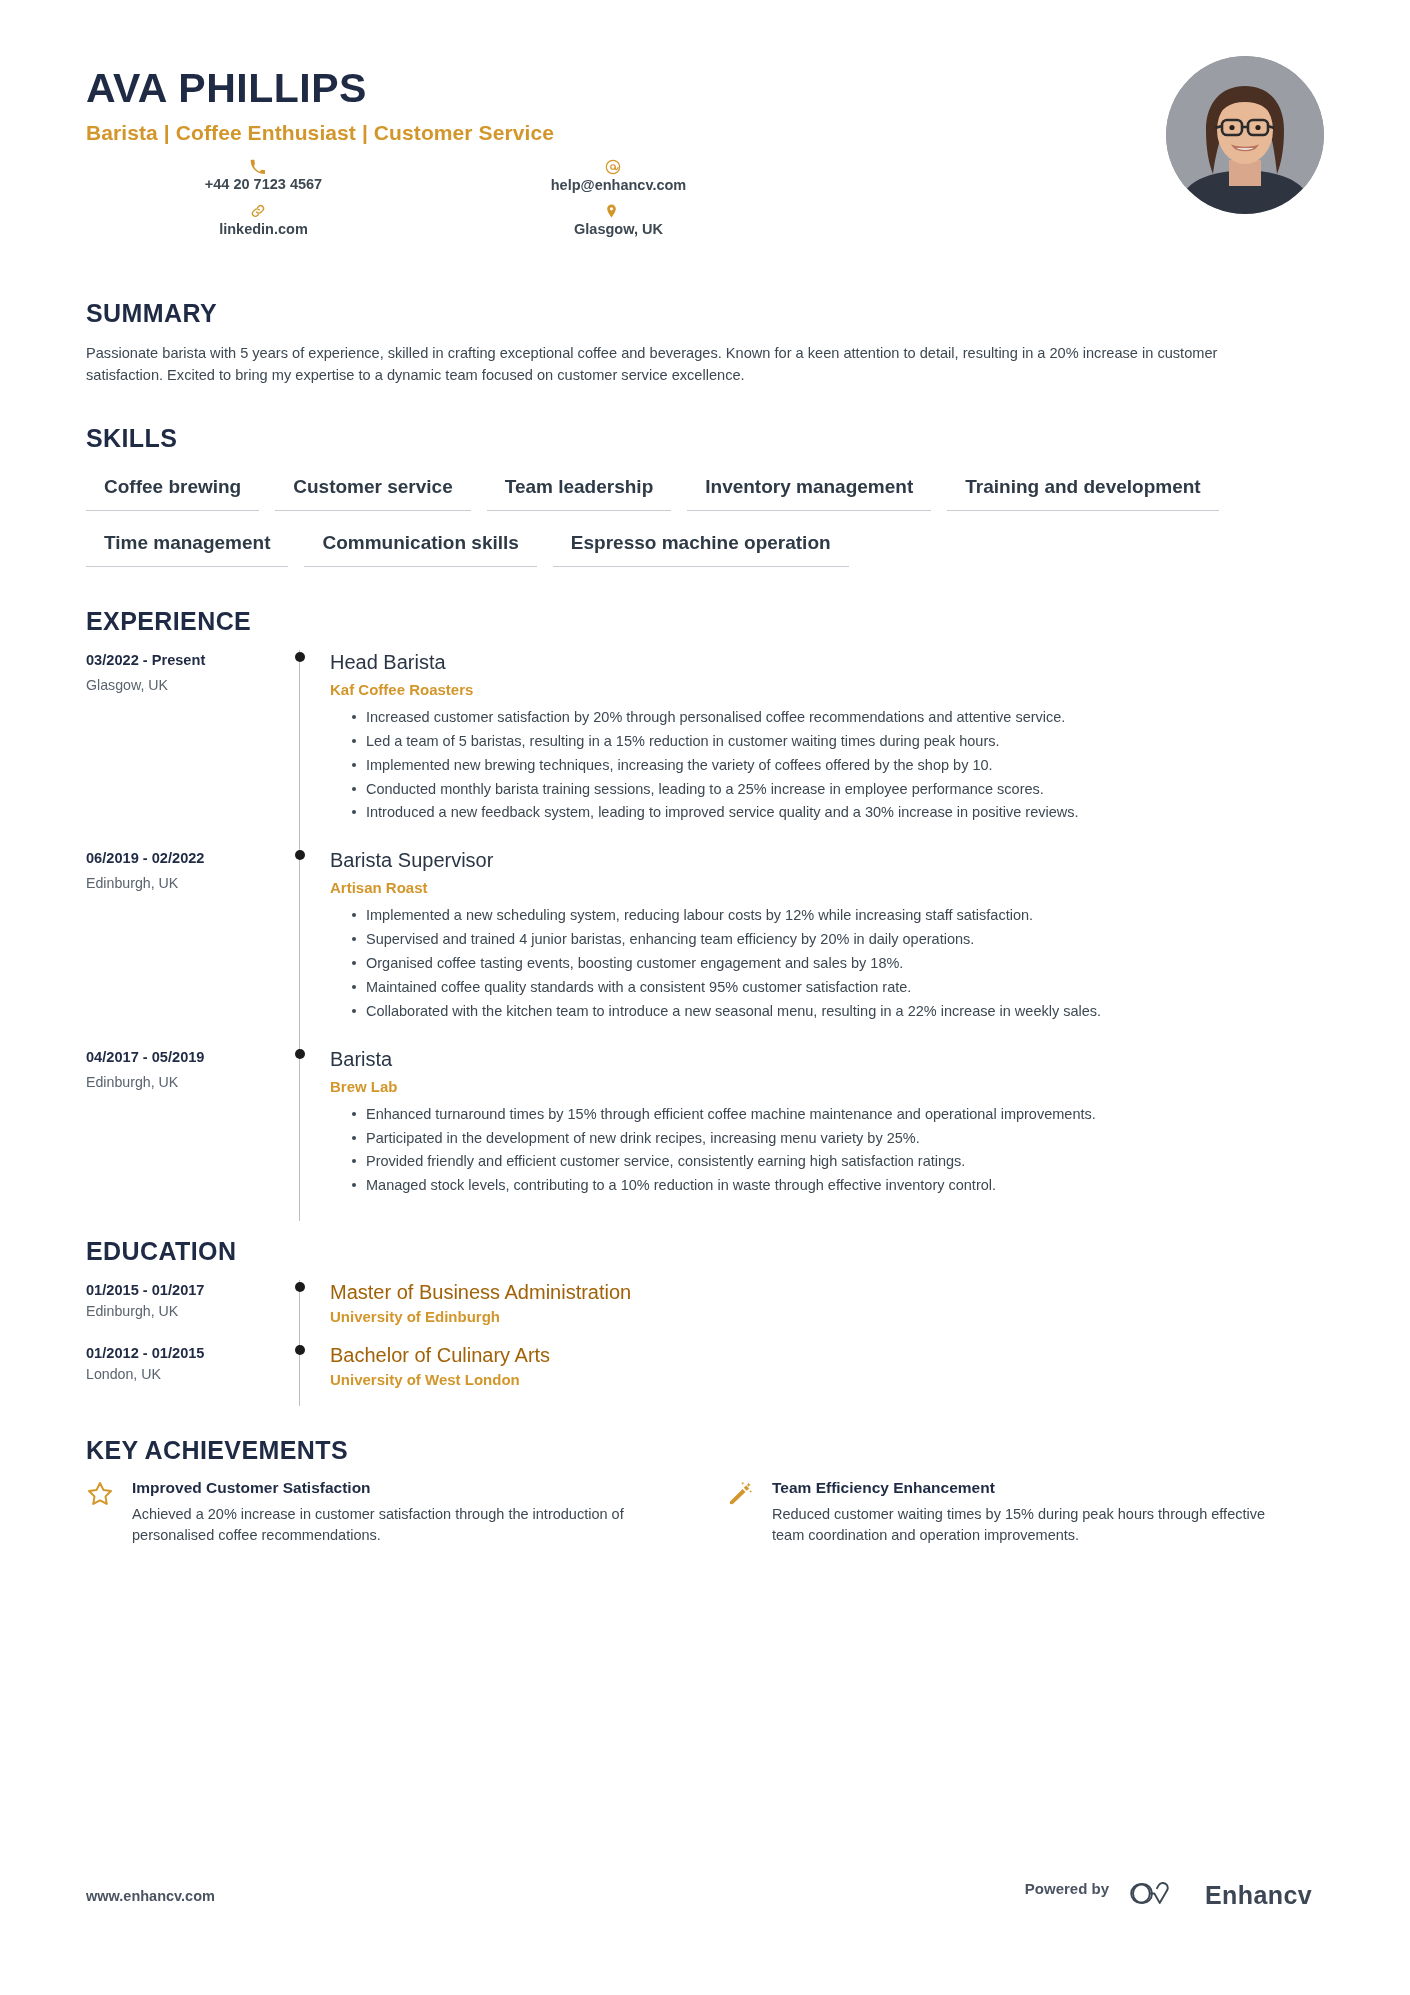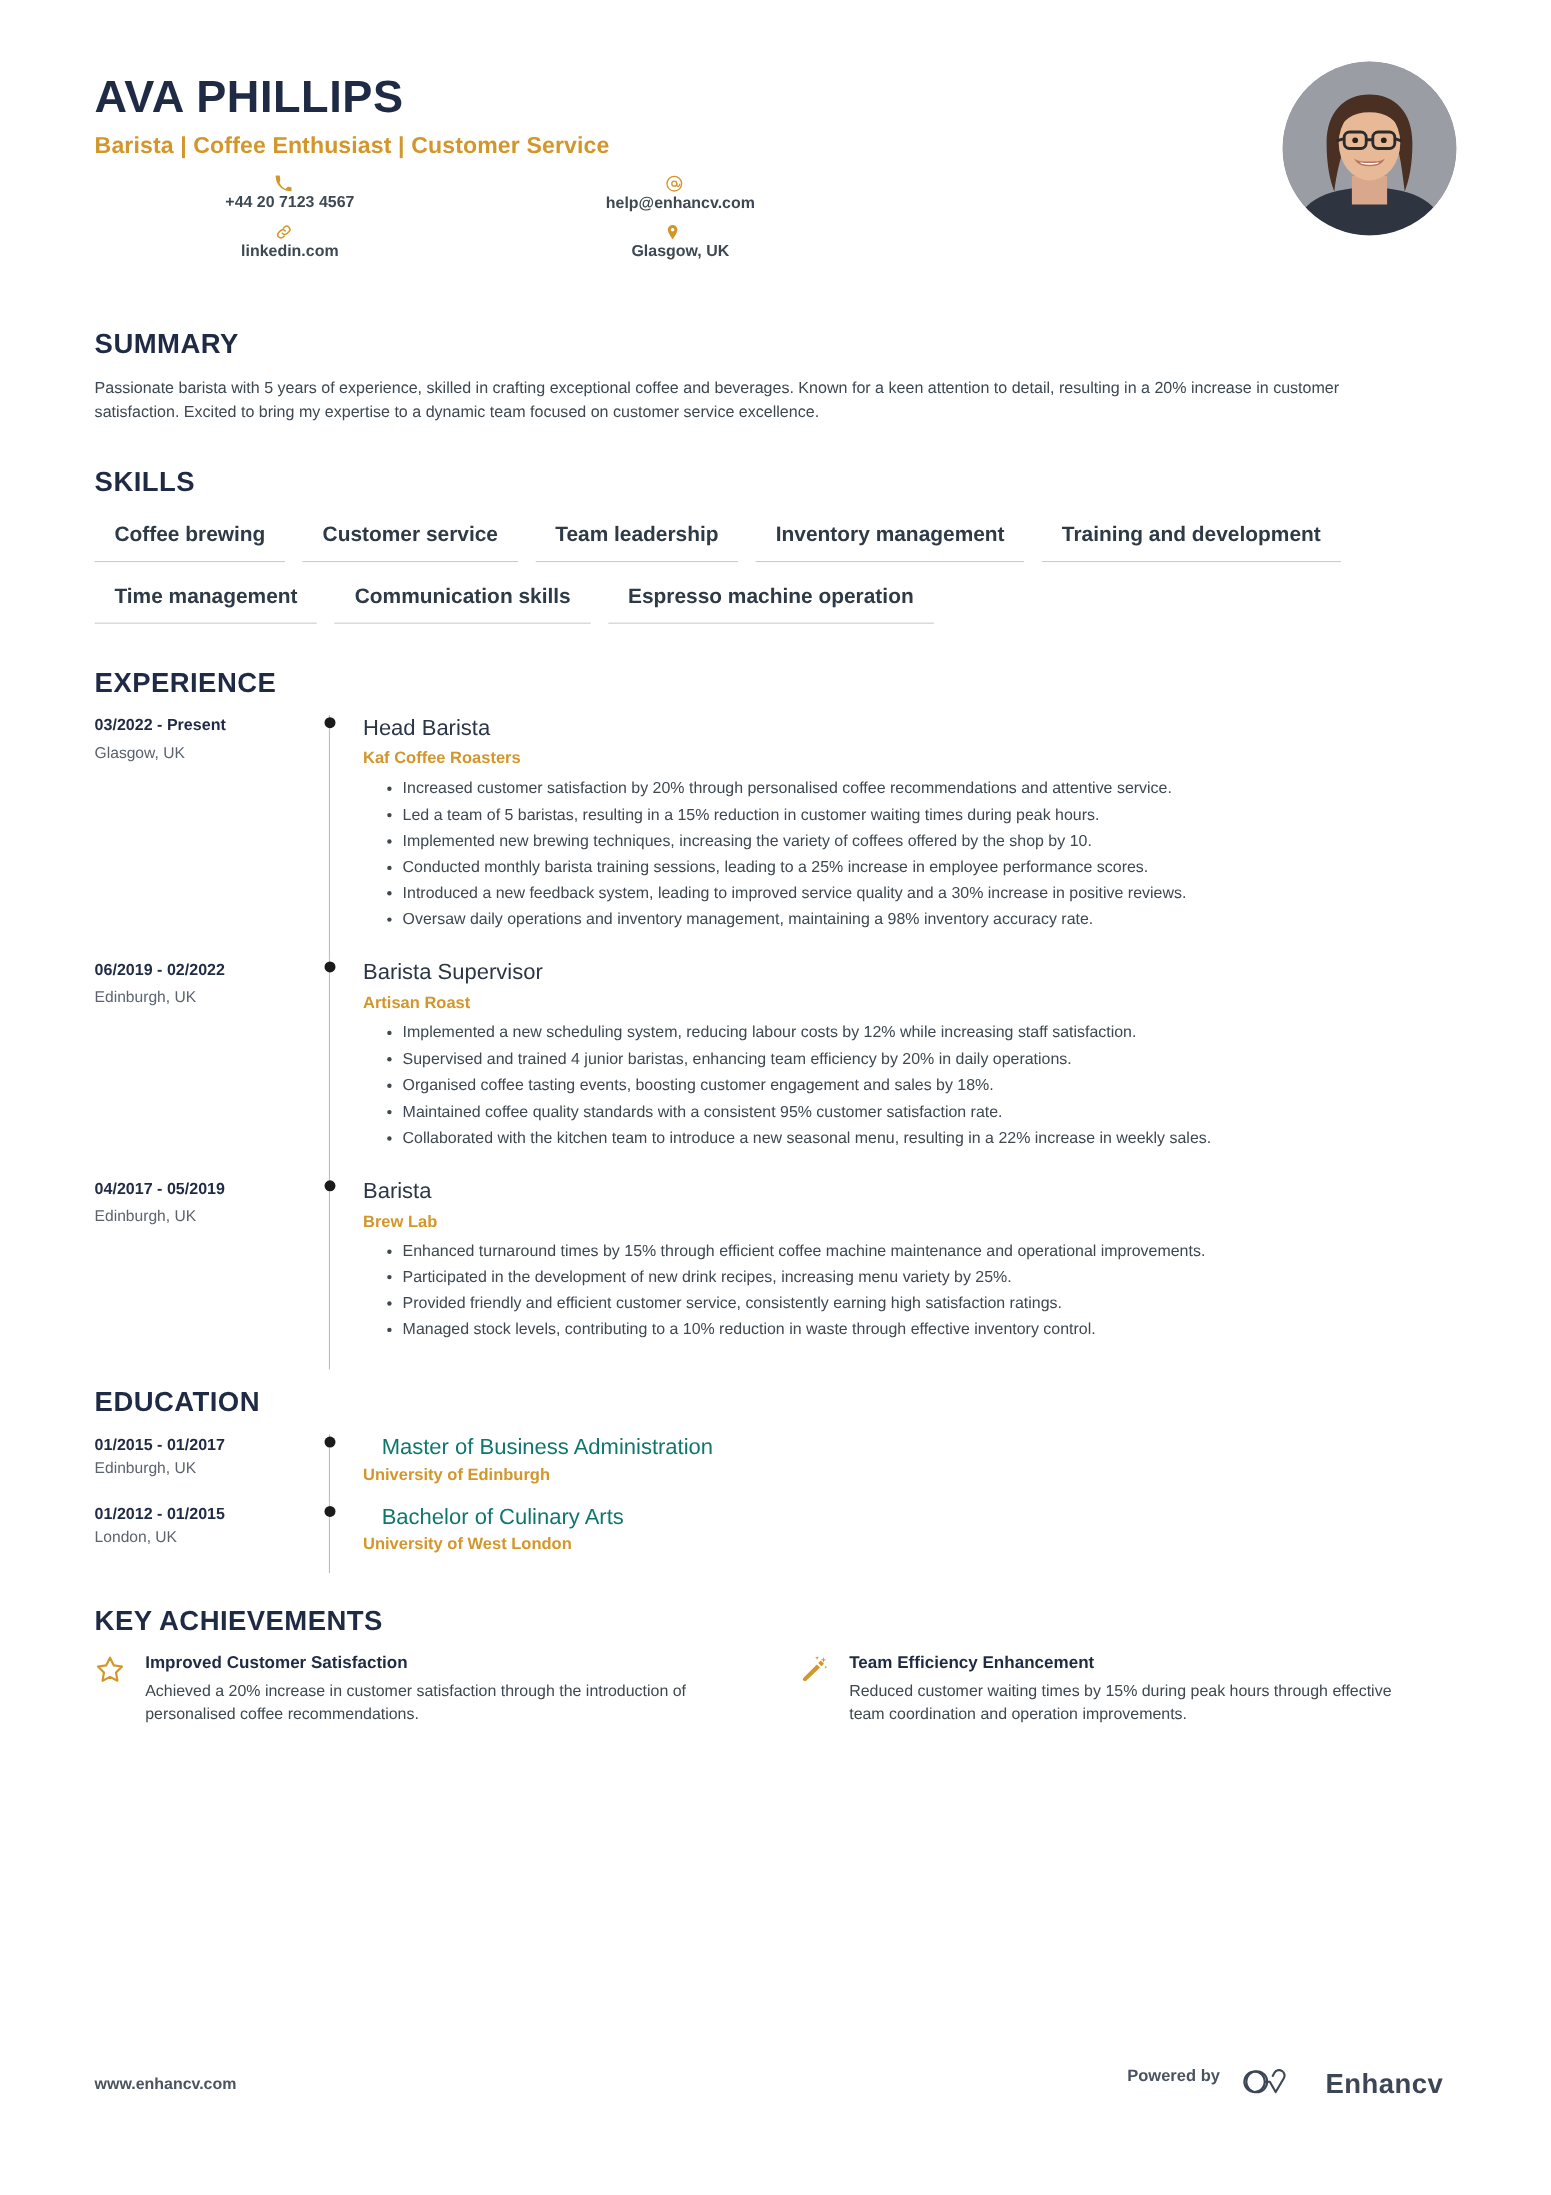--- a/index.html
+++ b/index.html
@@ -196,24 +196,23 @@
     width: 4px;
     height: 4px;
     border-radius: 50%;
     background: #3d4852;
   }
 
   
   .edu-entry .tl-right { padding-bottom: 18px; }
   .edu-degree {
     font-size: 20px;
-    color: #0f766e;
+    color: #a16207;
     line-height: 1.25;
     margin-bottom: 3px;
-    margin-left: 17px;
   }
   .edu-school {
     font-size: 15px;
     font-weight: bold;
     color: #d3962a;
   }
   .edu-entry .tl-date { margin-bottom: 5px; }
 
   
   .ach-grid {
@@ -400,21 +399,20 @@
           </div>
           <div class="tl-right">
             <div class="job-title">Head Barista</div>
             <div class="job-company">Kaf Coffee Roasters</div>
             <ul class="bullets">
               <li>Increased customer satisfaction by 20% through personalised coffee recommendations and attentive service.</li>
               <li>Led a team of 5 baristas, resulting in a 15% reduction in customer waiting times during peak hours.</li>
               <li>Implemented new brewing techniques, increasing the variety of coffees offered by the shop by 10.</li>
               <li>Conducted monthly barista training sessions, leading to a 25% increase in employee performance scores.</li>
               <li>Introduced a new feedback system, leading to improved service quality and a 30% increase in positive reviews.</li>
-              <li>Oversaw daily operations and inventory management, maintaining a 98% inventory accuracy rate.</li>
             </ul>
           </div>
         </div>
         <div class="tl-entry">
           <div class="tl-left">
             <div class="tl-date">06/2019 - 02/2022</div>
             <div class="tl-loc">Edinburgh, UK</div>
           </div>
           <div class="tl-rail">
             <span class="line"></span>

